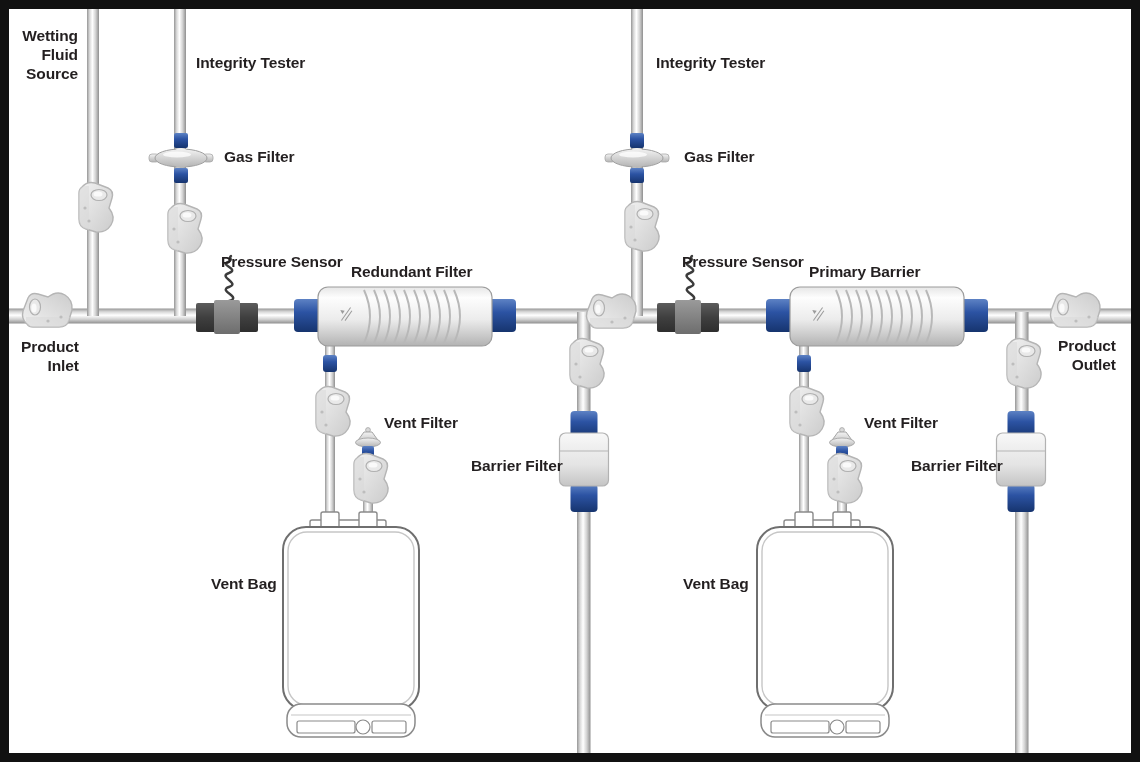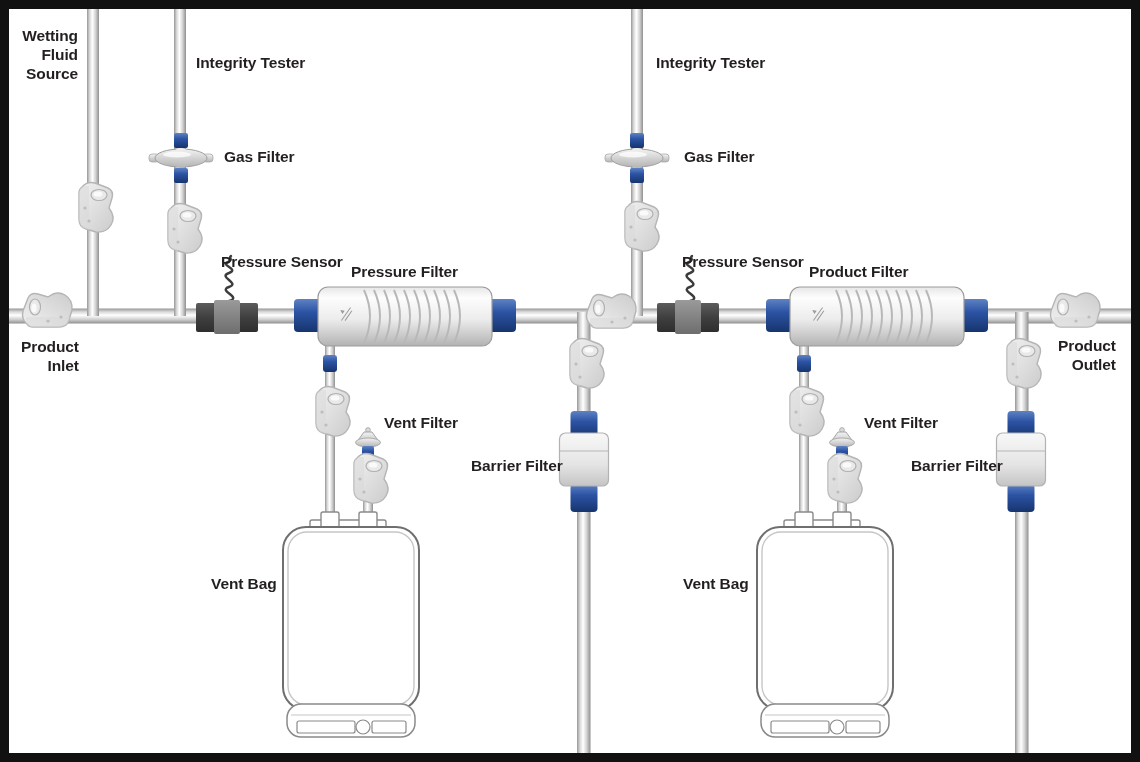--- a/index.html
+++ b/index.html
@@ -200,22 +200,22 @@
 
 <div class="lbl right" style="left:6px;top:17px;width:72px;margin-top:9px;">Wetting
 Fluid
 Source</div>
 <div class="lbl" style="left:196px;top:53px;">Integrity Tester</div>
 <div class="lbl" style="left:656px;top:53px;">Integrity Tester</div>
 <div class="lbl" style="left:224px;top:147px;">Gas Filter</div>
 <div class="lbl" style="left:684px;top:147px;">Gas Filter</div>
 <div class="lbl" style="left:221px;top:252px;">Pressure Sensor</div>
 <div class="lbl" style="left:682px;top:252px;">Pressure Sensor</div>
-<div class="lbl" style="left:351px;top:262px;">Pressure Filter</div>
-<div class="lbl" style="left:809px;top:262px;">Product Filter</div>
+<div class="lbl" style="left:351px;top:262px;">Redundant Filter</div>
+<div class="lbl" style="left:809px;top:262px;">Primary Barrier</div>
 <div class="lbl" style="left:21px;top:337px;">Product
 Inlet</div>
 <div class="lbl" style="left:1058px;top:336px;">Product
 Outlet</div>
 <div class="lbl" style="left:384px;top:413px;">Vent Filter</div>
 <div class="lbl" style="left:864px;top:413px;">Vent Filter</div>
 <div class="lbl" style="left:471px;top:456px;">Barrier Filter</div>
 <div class="lbl" style="left:911px;top:456px;">Barrier Filter</div>
 <div class="lbl" style="left:211px;top:574px;">Vent Bag</div>
 <div class="lbl" style="left:683px;top:574px;">Vent Bag</div>

